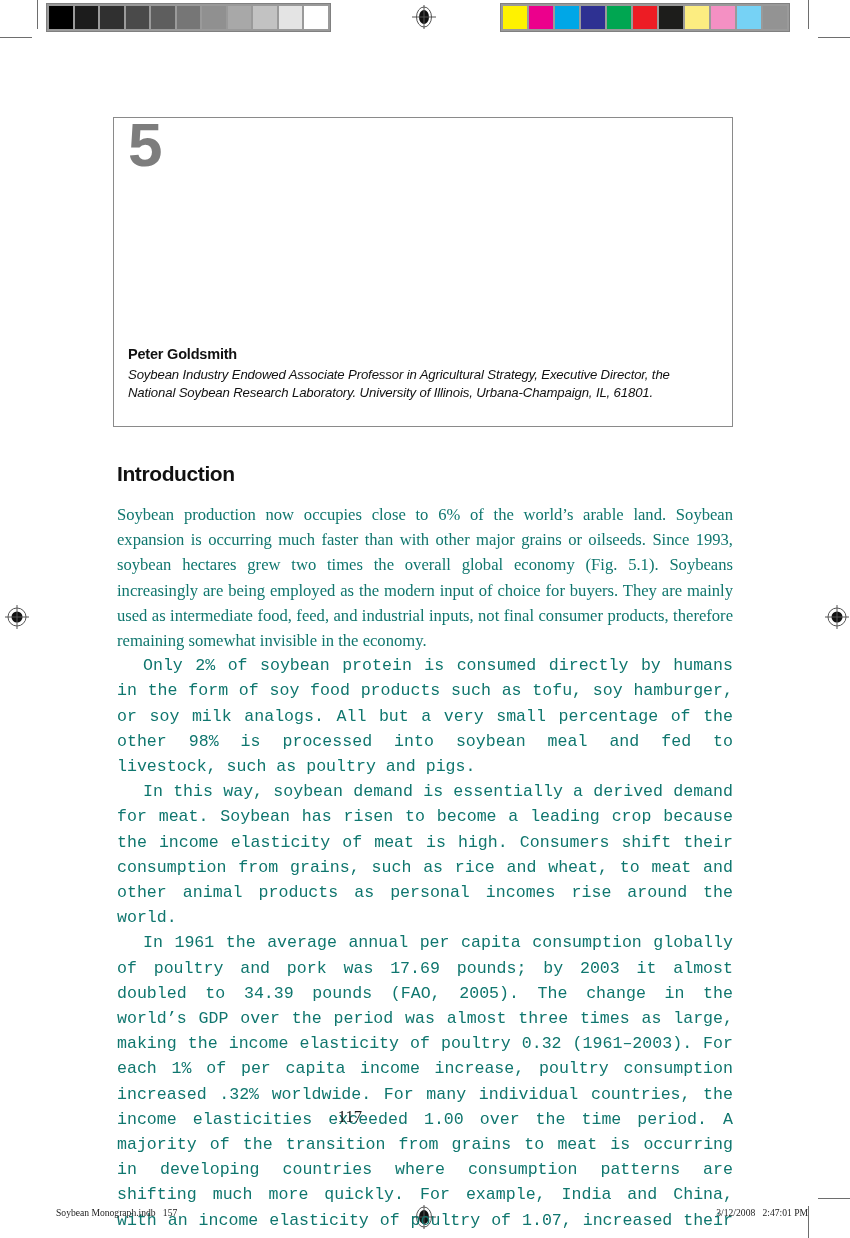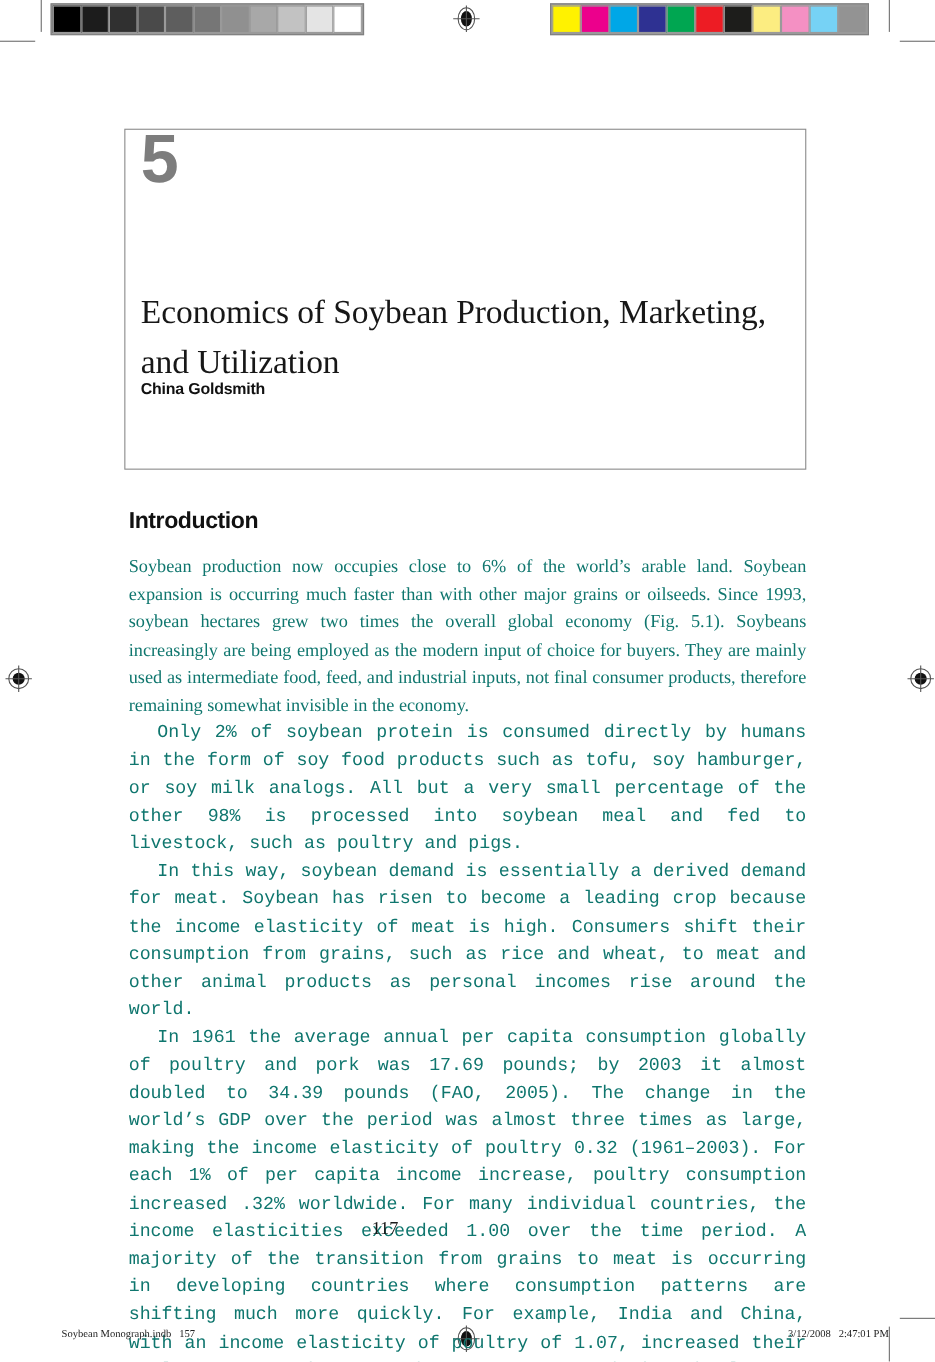--- a/index.html
+++ b/index.html
@@ -243,22 +243,22 @@
       <div class="swatch" style="background: rgb(237, 28, 36);"></div>
       <div class="swatch" style="background: rgb(29, 29, 27);"></div>
       <div class="swatch" style="background: rgb(252, 237, 129);"></div>
       <div class="swatch" style="background: rgb(244, 144, 195);"></div>
       <div class="swatch" style="background: rgb(118, 210, 245);"></div>
       <div class="swatch" style="background: rgb(147, 147, 147);"></div>
     </div>
 
   <div id="chapter-box">
     <div id="chapter-number">5</div>
-    <h1 id="chapter-title">Economics of Soybean Production, Marketing, and Utilization</h1>
-    <div id="author-name">China Goldsmith</div>
+    <div id="author-name">Peter Goldsmith</div>
+    <div id="author-affiliation">Soybean Industry Endowed Associate Professor in Agricultural Strategy, Executive Director, the National Soybean Research Laboratory. University of Illinois, Urbana-Champaign, IL, 61801.</div>
   </div>
 
   <div id="body-column">
     <h2 id="section-heading">Introduction</h2>
     <p class="para">Soybean production now occupies close to 6% of the world’s arable land. Soybean expansion is occurring much faster than with other major grains or oilseeds. Since 1993, soybean hectares grew two times the overall global economy (Fig. 5.1). Soybeans increasingly are being employed as the modern input of choice for buyers. They are mainly used as intermediate food, feed, and industrial inputs, not final consumer products, therefore remaining somewhat invisible in the economy.</p>
     <p class="para indent">Only 2% of soybean protein is consumed directly by humans in the form of soy food products such as tofu, soy hamburger, or soy milk analogs. All but a very small percentage of the other 98% is processed into soybean meal and fed to livestock, such as poultry and pigs.</p>
     <p class="para indent">In this way, soybean demand is essentially a derived demand for meat. Soybean has risen to become a leading crop because the income elasticity of meat is high. Consumers shift their consumption from grains, such as rice and wheat, to meat and other animal products as personal incomes rise around the world.</p>
     <p class="para indent">In 1961 the average annual per capita consumption globally of poultry and pork was 17.69 pounds; by 2003 it almost doubled to 34.39 pounds (FAO, 2005). The change in the world’s GDP over the period was almost three times as large, making the income elasticity of poultry 0.32 (1961–2003). For each 1% of per capita income increase, poultry consumption increased .32% worldwide. For many individual countries, the income elasticities exceeded 1.00 over the time period. A majority of the transition from grains to meat is occurring in developing countries where consumption patterns are shifting much more quickly. For example, India and China, with an income elasticity of poultry of 1.07, increased their poultry consumption more than 15% per year during the last 10 years and now consume 1.54 million tons and 14.7 million tons per year, respectively (FAO, 2007). Similar changes occurred with pork. The Philippines and Vietnam are leading new consumers of pork with an income elasticity of pork consumption of 1.38, over four times the world level. They</p>
   </div>
 

